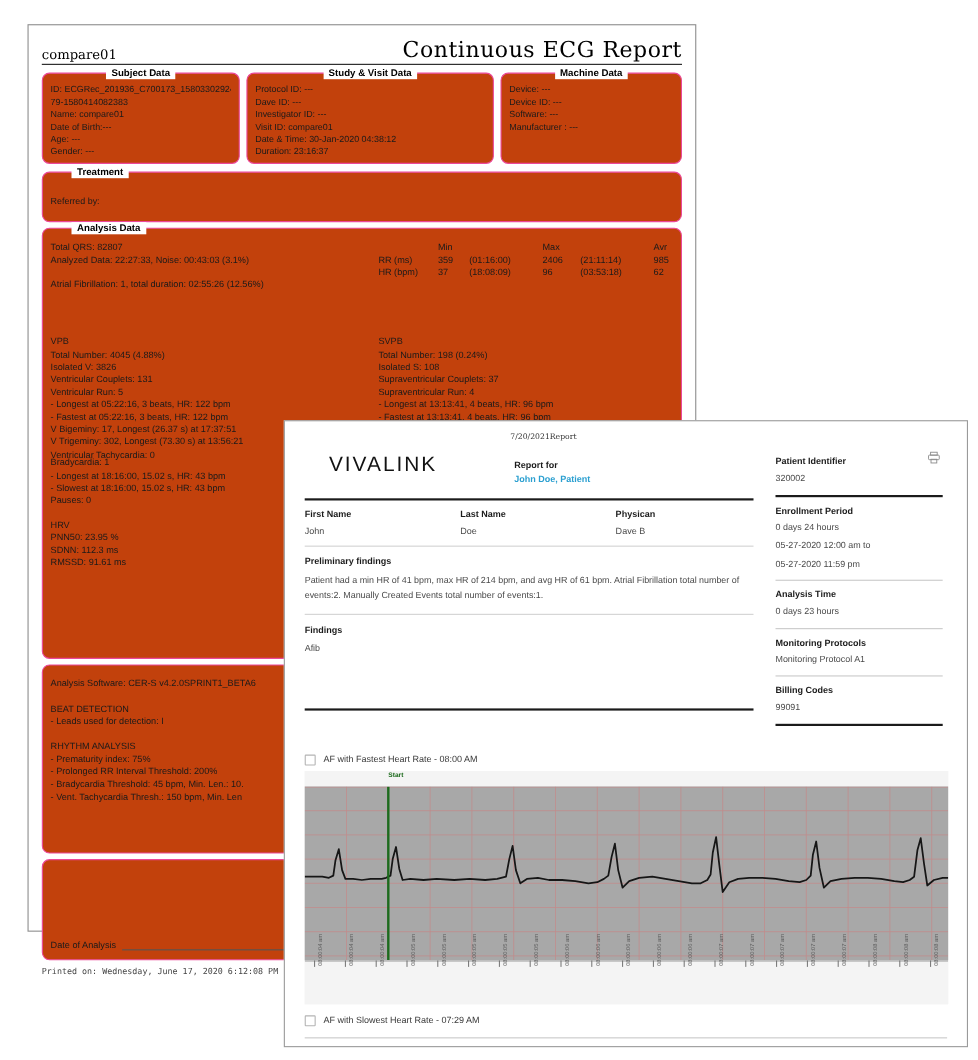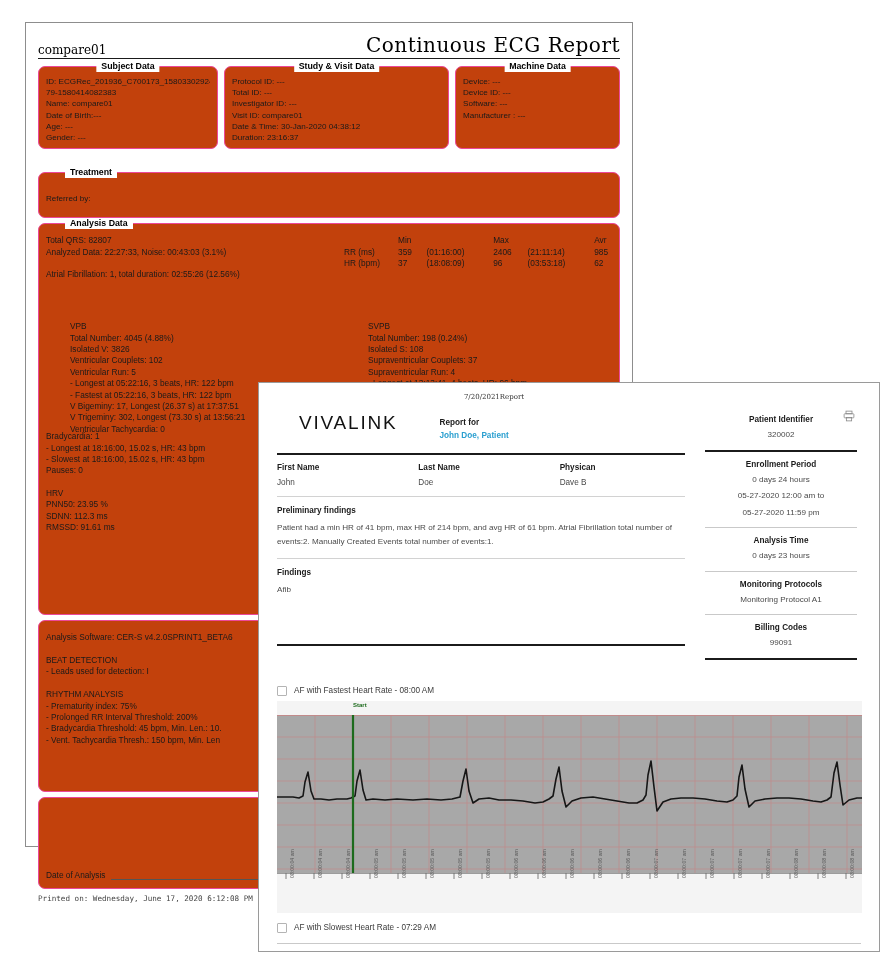--- a/index.html
+++ b/index.html
@@ -85,21 +85,21 @@
   .top-row {
     display: flex;
     gap: 6px;
     align-items: stretch;
   }
   .top-row .grp { margin-bottom: 0; }
   #subject-box { width: 180px; }
   #study-box   { width: 225px; }
   #machine-box { flex: 1; }
 
-  #treatment-box { height: 46px; margin-top: 23px; }
+  #treatment-box { height: 46px; margin-top: 7px; }
   #treatment-box .kv { margin-top: 11px; }
 
   #analysis-box {
     height: 392px;
     padding-top: 11px;
   }
   .analysis-cols {
     position: relative;
     height: 100%;
   }
@@ -125,21 +125,20 @@
   .stat-table .c-mint { width: 66px; }
   .stat-table .c-maxv { width: 32px; }
   .stat-table .c-maxt { width: 66px; }
 
   .two-col {
     position: absolute;
     top: 86px;
     left: 0;
     right: 0;
     display: flex;
-    margin-left: 24px;
   }
   .two-col > div:first-child { width: 298px; }
   .lower-left {
     position: absolute;
     top: 196px;
     left: 0;
     width: 298px;
   }
 
   #settings-box { height: 172px; padding-top: 11px; }
@@ -192,21 +191,21 @@
   .viva-topbar .tb-center { margin-right: 150px; }
 
   .viva-body {
     display: flex;
     margin-top: 12px;
     gap: 20px;
   }
   .viva-main { width: 408px; }
   .viva-side { width: 152px; position: relative; }
 
-  .brandrow { display: flex; align-items: flex-start; }
+  .brandrow { display: flex; align-items: flex-start; gap: 28px; }
   .brand {
     font-size: 19px;
     letter-spacing: 1.8px;
     color: #121212;
     font-weight: 400;
     margin-left: 22px;
     margin-top: -1px;
   }
   .reportfor { margin-left: 42px; margin-top: 5px; }
   .reportfor .rf-label { font-weight: bold; font-size: 8.2px; color: #1b1b1b; }
@@ -224,21 +223,21 @@
   .sec .sec-title { font-weight: bold; font-size: 8.2px; color: #1b1b1b; }
   .sec .sec-text  { font-size: 8.1px; color: #4a4a4a; margin-top: 6px; line-height: 14px; }
 
   .side-print {
     position: absolute;
     right: 2px;
     top: -3px;
     width: 12px; height: 12px;
     color: #8b8b8b;
   }
-  .side-block { margin-top: 2px; text-align: center; }
+  .side-block { margin-top: 2px; }
   .side-block .sb-title { font-weight: bold; font-size: 8.2px; color: #1b1b1b; }
   .side-block .sb-line  { font-size: 8.1px; color: #4a4a4a; margin-top: 5px; line-height: 11.5px; }
   .side-rule-thick { border-top: 2.2px solid #1b1b1b; margin: 9px 0 8px 0; }
   .side-rule-thin  { border-top: 1px solid #c9c9c9; margin: 9px 0 8px 0; }
 
   
   .strip-wrap { margin-top: 18px; }
   .strip-header { display: flex; align-items: center; gap: 7px; margin-bottom: 5px; }
   .chk {
     width: 8px; height: 8px;
@@ -303,21 +302,21 @@
       <div class="kv">79-1580414082383</div>
       <div class="kv">Name: compare01</div>
       <div class="kv">Date of Birth:---</div>
       <div class="kv">Age: ---</div>
       <div class="kv">Gender: ---</div>
     </div>
 
     <div class="grp" id="study-box">
       <div class="grp-legend centered">Study &amp; Visit Data</div>
       <div class="kv">Protocol ID: ---</div>
-      <div class="kv">Total ID: ---</div>
+      <div class="kv">Dave ID: ---</div>
       <div class="kv">Investigator ID: ---</div>
       <div class="kv">Visit ID: compare01</div>
       <div class="kv">Date &amp; Time: 30-Jan-2020 04:38:12</div>
       <div class="kv">Duration: 23:16:37</div>
     </div>
 
     <div class="grp" id="machine-box">
       <div class="grp-legend centered">Machine Data</div>
       <div class="kv">Device: ---</div>
       <div class="kv">Device ID: ---</div>
@@ -367,21 +366,21 @@
           <td>62</td>
         </tr>
       </tbody>
         </table>
 
       <div class="two-col">
         <div>
           <div class="an-line">VPB</div>
           <div class="an-line">Total Number: 4045 (4.88%)</div>
           <div class="an-line">Isolated V: 3826</div>
-          <div class="an-line">Ventricular Couplets: 102</div>
+          <div class="an-line">Ventricular Couplets: 131</div>
           <div class="an-line">Ventricular Run: 5</div>
           <div class="an-line"> - Longest at 05:22:16, 3 beats, HR: 122 bpm</div>
           <div class="an-line"> - Fastest at 05:22:16, 3 beats, HR: 122 bpm</div>
           <div class="an-line">V Bigeminy: 17, Longest (26.37 s) at 17:37:51</div>
           <div class="an-line">V Trigeminy: 302, Longest (73.30 s) at 13:56:21</div>
           <div class="an-line">Ventricular Tachycardia: 0</div>
         </div>
         <div>
           <div class="an-line">SVPB</div>
           <div class="an-line">Total Number: 198 (0.24%)</div>

